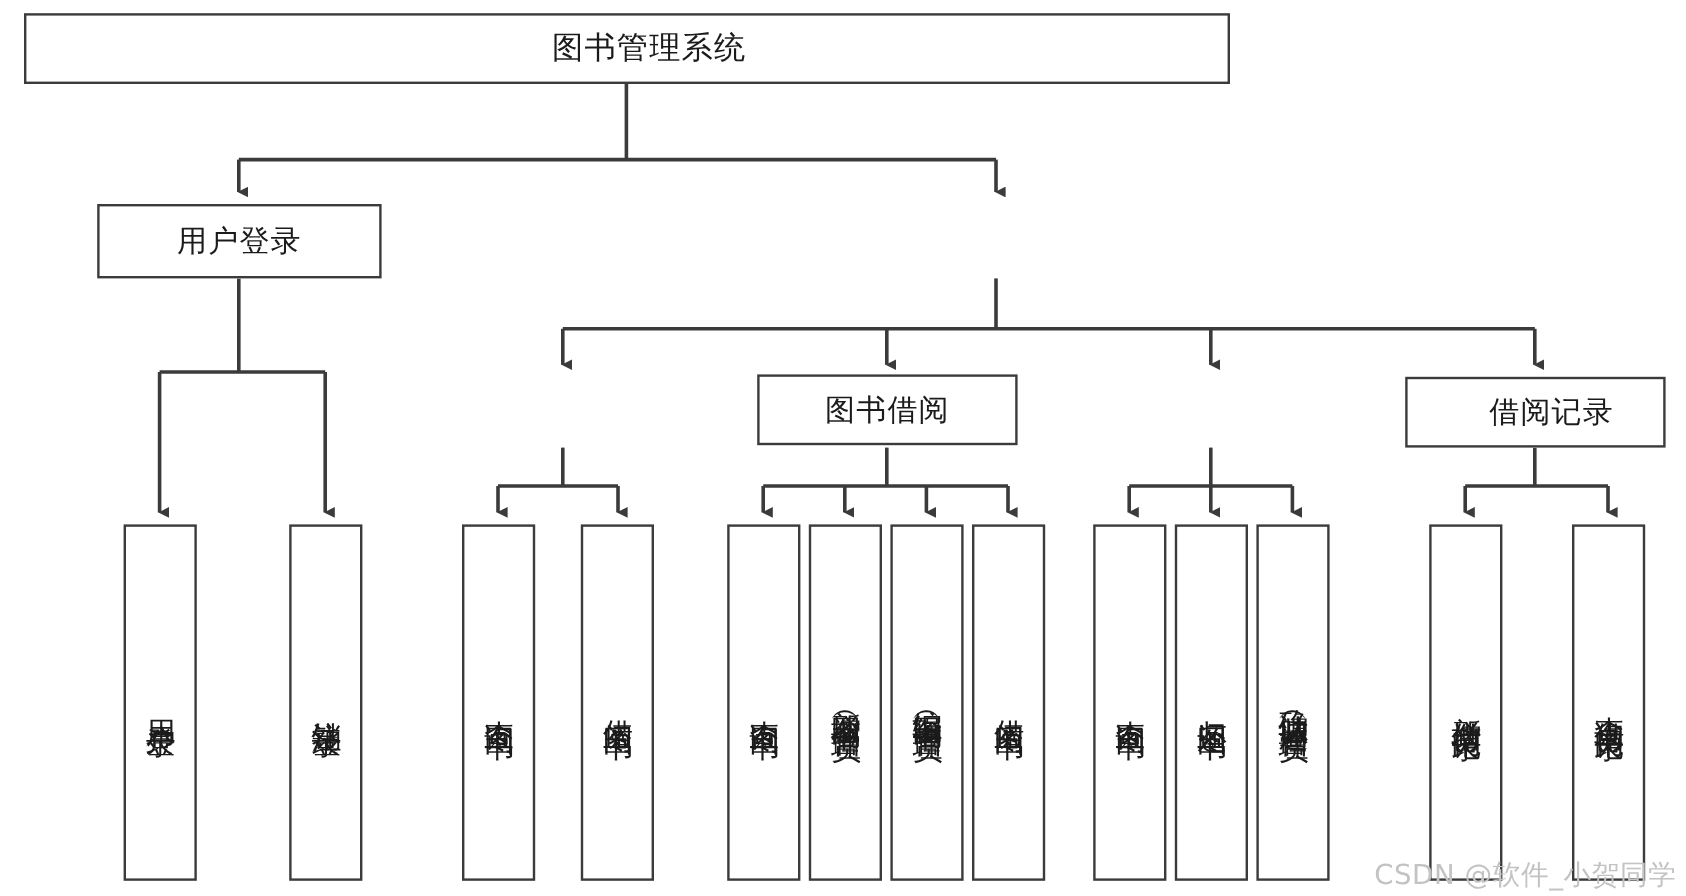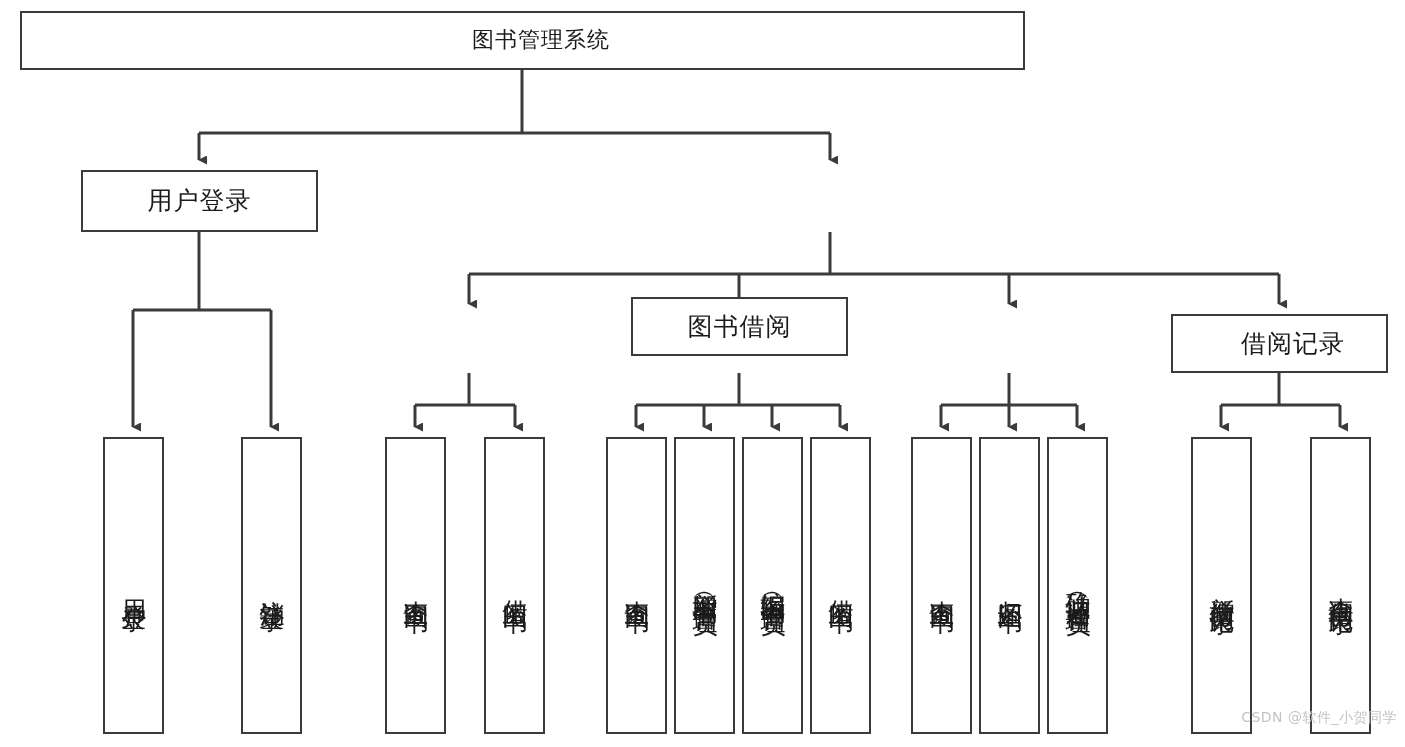--- a/index.html
+++ b/index.html
@@ -34,41 +34,41 @@
     align-items: center;
     justify-content: center;
     color: #1b1b1b;
   }
   .node .label {
     font-size: 25px;
     line-height: 1.2;
     letter-spacing: 1px;
     white-space: nowrap;
   }
-  .node.root .label { font-size: 22px; margin-left: 37px; }
+  .node.root .label { font-size: 26px; margin-left: 37px; }
 
   
   .node.leaf {
     align-items: center;
     justify-content: center;
   }
   .node.leaf .label {
     writing-mode: vertical-rl;
     text-orientation: upright;
     font-size: 25px;
     line-height: 1.28;
     letter-spacing: 3px;
     white-space: normal;
     max-height: 280px;
   }
   .watermark {
     position: absolute;
     right: 8px;
-    bottom: 20px;
-    font-size: 14px;
+    bottom: 2px;
+    font-size: 23px;
     color: #c3c3c3;
     letter-spacing: 0.5px;
     white-space: nowrap;
     margin-left: 18px;
   }
 </style>
 </head>
 <body>
 
 <div id="canvas">
@@ -138,21 +138,21 @@
   <div class="node root" style="left:20px; top:11px; width:1005px; height:59px;">
     <span class="label">图书管理系统</span>
   </div>
 
   <div class="node" style="left:81px; top:170px; width:237px; height:62px;">
     <span class="label">用户登录</span>
   </div>
 
 
 
-  <div class="node" style="left:631px; top:297px; width:217px; height:59px;">
+  <div class="node" style="left:631px; top:312px; width:217px; height:59px;">
     <span class="label">图书借阅</span>
   </div>
 
 
   <div class="node" style="left:1171px; top:314px; width:217px; height:59px;padding-left:27px;">
     <span class="label">借阅记录</span>
   </div>
 
   <div class="node leaf" style="left:103px; top:437px; width:61px; height:297px;">
     <span class="label">用户登录</span>

